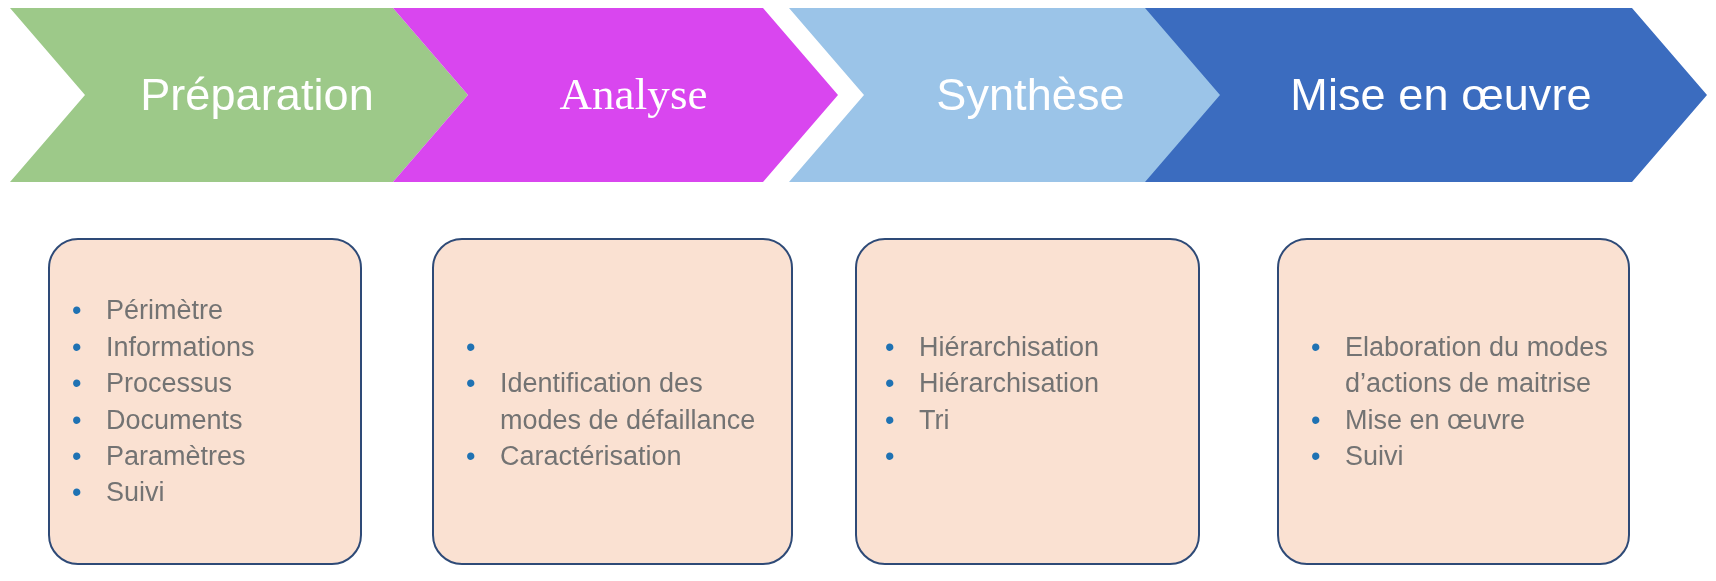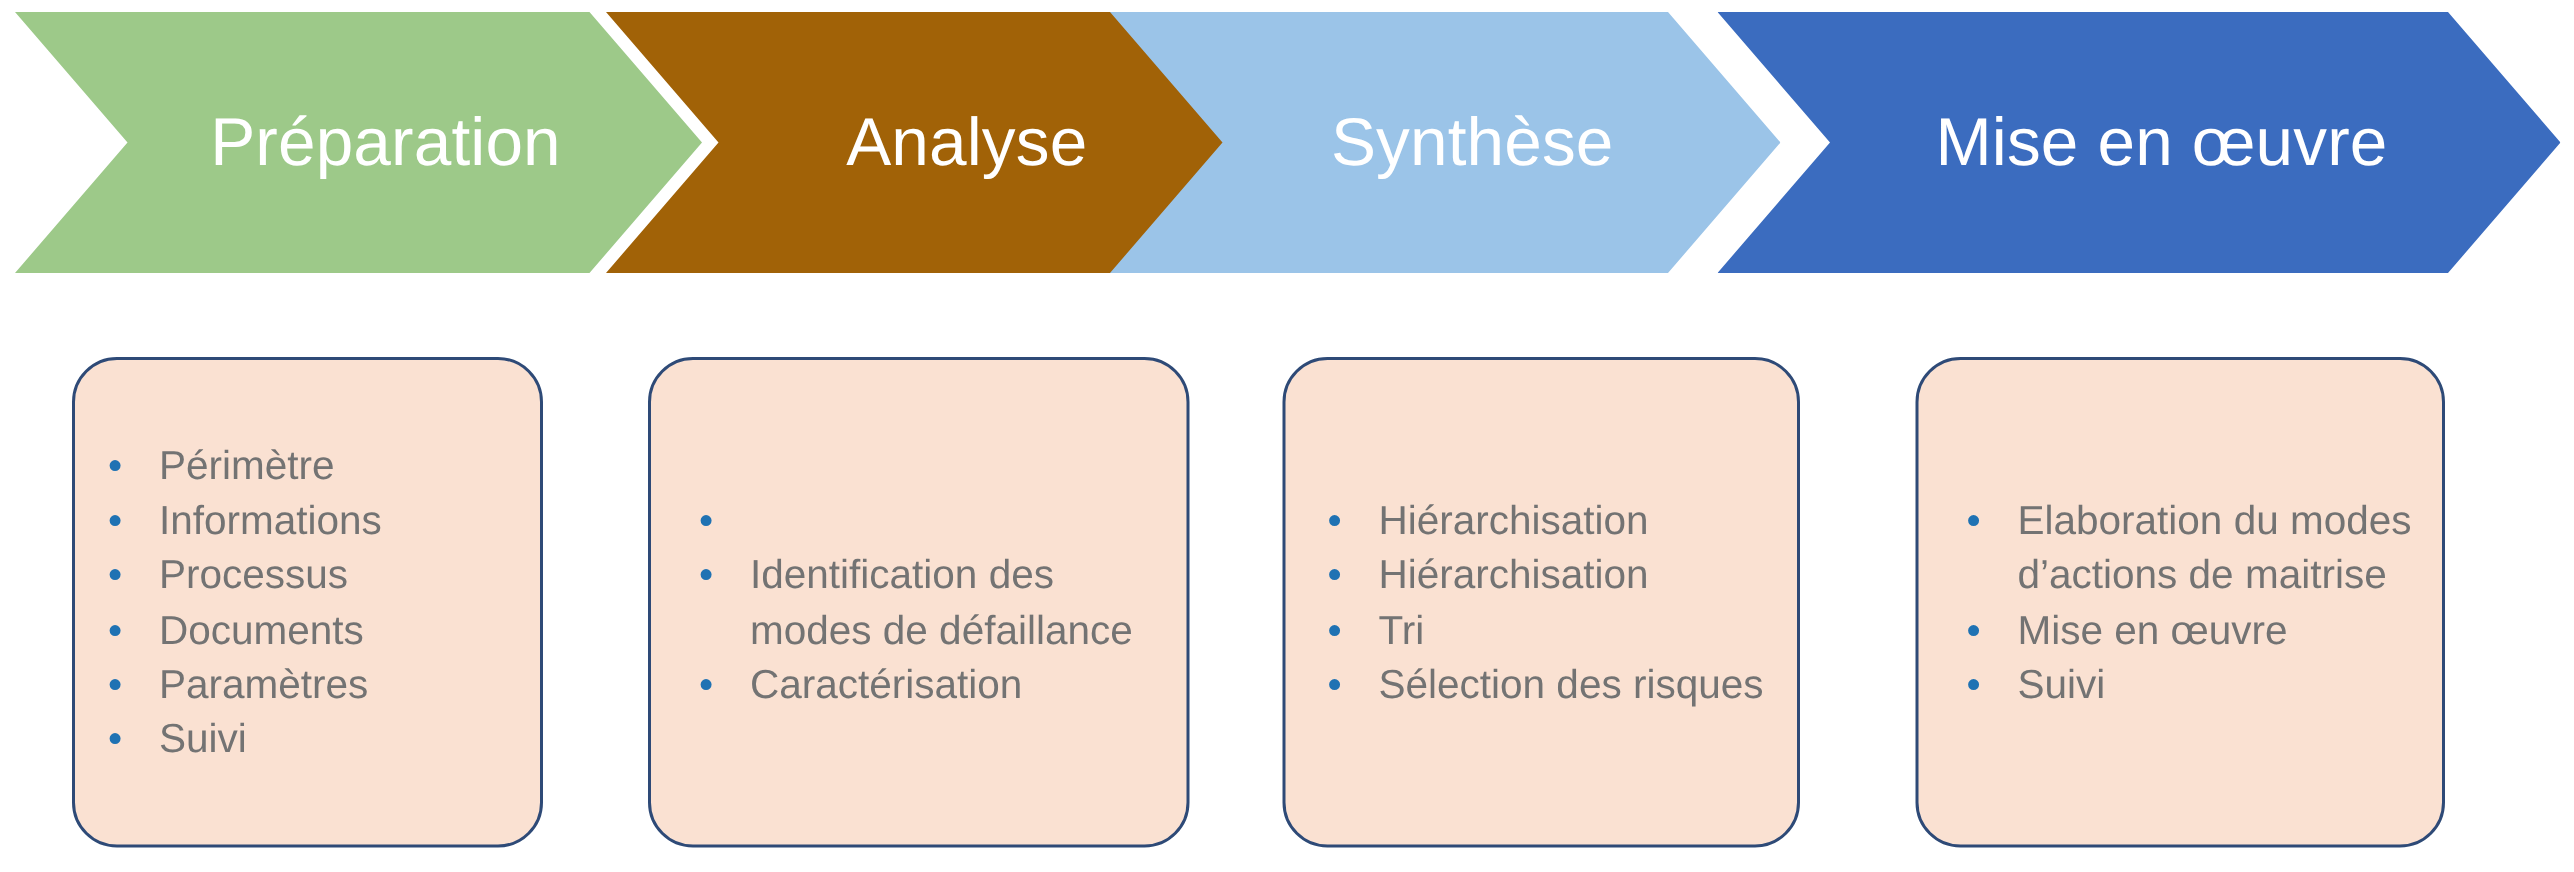--- a/index.html
+++ b/index.html
@@ -50,27 +50,28 @@
     padding-left: 46px;
     padding-right: 10px;
   }
   .chev-1 {
     left: 10px;
     width: 458px;
     background: #9DC989;
     clip-path: polygon(0 0, calc(100% - 75px) 0, 100% 50%, calc(100% - 75px) 100%, 0 100%, 75px 50%);
   }
   .chev-2 {
-    left: 404px;
+    left: 393px;
     width: 445px;
-    background: #a16207;
-    clip-path: polygon(0 0, calc(100% - 75px) 0, 100% 50%, calc(100% - 75px) 100%, 0 100%, 75px 50%);
+    background: #d946ef;
+    clip-path: polygon(0 0, calc(100% - 75px) 0, 100% 50%, calc(100% - 75px) 100%, 0 100%, 75px 50%);
+    font-family: Liberation Serif, serif;
   }
   .chev-3 {
-    left: 740px;
+    left: 789px;
     width: 447px;
     background: #9BC4E8;
     clip-path: polygon(0 0, calc(100% - 75px) 0, 100% 50%, calc(100% - 75px) 100%, 0 100%, 75px 50%);
   }
   .chev-4 {
     left: 1145px;
     width: 562px;
     background: #3B6CBF;
     clip-path: polygon(0 0, calc(100% - 75px) 0, 100% 50%, calc(100% - 75px) 100%, 0 100%, 75px 50%);
   }
@@ -201,21 +202,20 @@
       <li class="bullet-item">
         <span class="bullet-dot">•</span>
         <span class="bullet-text">Hiérarchisation</span>
       </li>
       <li class="bullet-item">
         <span class="bullet-dot">•</span>
         <span class="bullet-text">Tri</span>
       </li>
       <li class="bullet-item">
         <span class="bullet-dot">•</span>
-        <span class="bullet-text">Sélection des risques</span>
       </li>
     </ul>
   </div>
 
   <div class="listbox box-4">
     <ul class="bullet-list">
       <li class="bullet-item">
         <span class="bullet-dot">•</span>
         <span class="bullet-text">Elaboration du modes d’actions de maitrise</span>
       </li>

